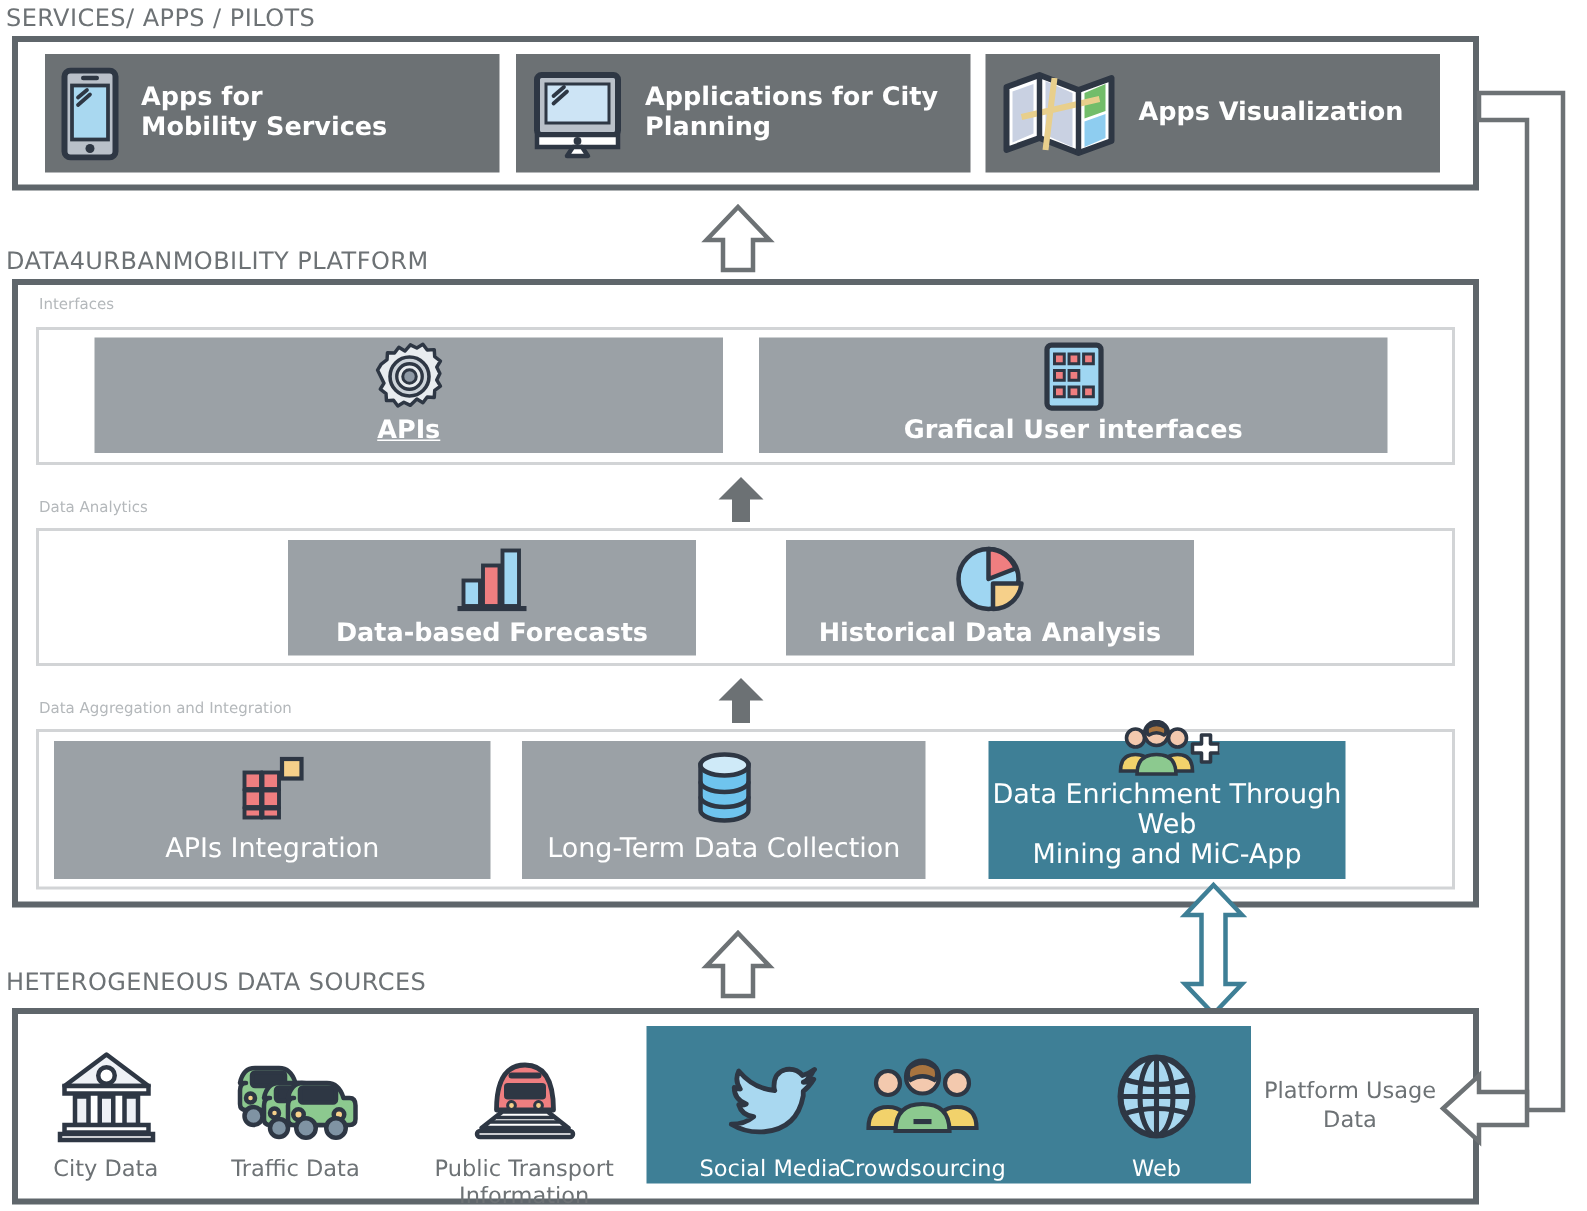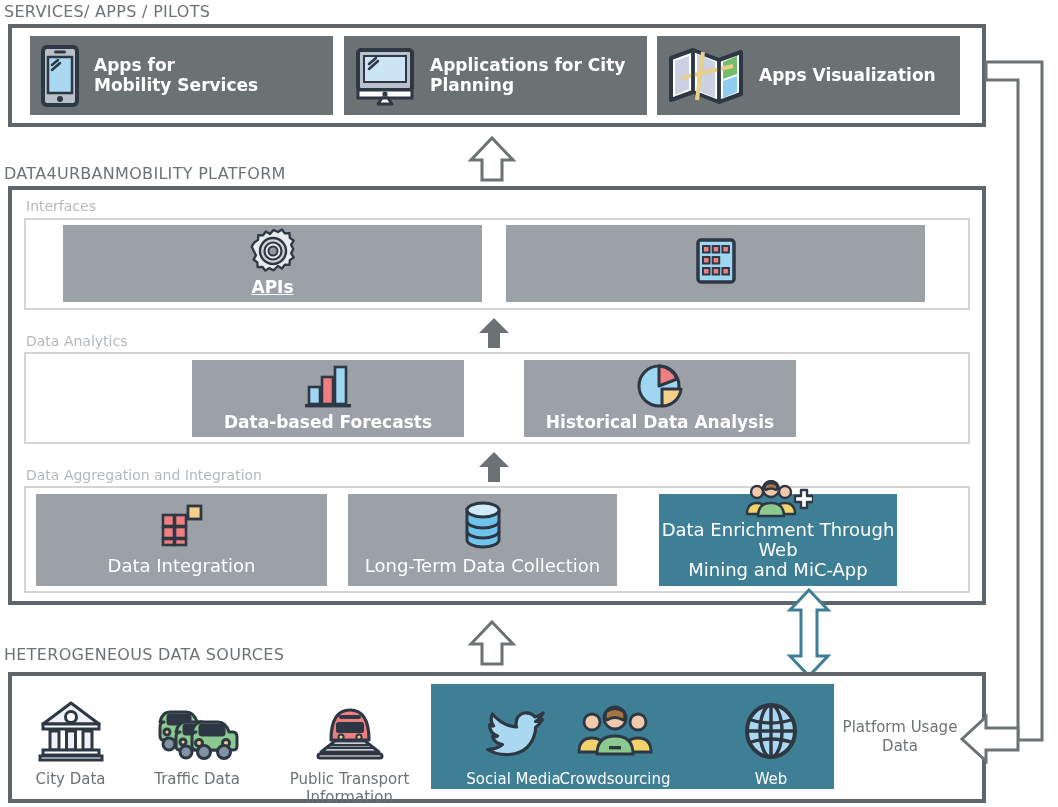--- a/index.html
+++ b/index.html
@@ -7,21 +7,21 @@
     width:1058px;height:807px;position:relative;overflow:hidden;
     font-family:"DejaVu Sans","Liberation Sans",sans-serif;
     color:#6d7275;
   }
   .layer-title{
     position:absolute;font-size:16px;letter-spacing:.3px;color:#6d7275;
     white-space:nowrap;font-weight:400;
   }
   .outerbox{position:absolute;border:4px solid #5f666b;background:#fff;box-sizing:border-box;}
   .subbox{position:absolute;border:2px solid #d2d4d6;background:#fff;box-sizing:border-box;}
-  .sub-label{position:absolute;font-size:14px;color:#b4b8bb;white-space:nowrap;}
+  .sub-label{position:absolute;font-size:10px;color:#b4b8bb;white-space:nowrap;}
   .card{
     position:absolute;box-sizing:border-box;display:flex;flex-direction:column;
     align-items:center;justify-content:flex-end;
     color:#ffffff;text-align:center;
   }
   .card .lbl{font-size:17px;font-weight:700;line-height:1.12;}
   .card.lightlbl .lbl{font-weight:400;font-size:18px;}
   .card .ico{flex:1 1 auto;display:flex;align-items:center;justify-content:center;width:100%;}
   .dark{background:#6c7174;}
   .mid{background:#9ba1a6;}
@@ -128,20 +128,21 @@
           <rect x="17.7" y="8" width="6.5" height="6.5"></rect>
           <rect x="27.4" y="8" width="6.5" height="6.5"></rect>
         <rect x="8" y="19" width="6.5" height="6.5"></rect>
           <rect x="17.7" y="19" width="6.5" height="6.5"></rect>
         <rect x="8" y="30" width="6.5" height="6.5"></rect>
           <rect x="17.7" y="30" width="6.5" height="6.5"></rect>
           <rect x="27.4" y="30" width="6.5" height="6.5"></rect>
       </g>
     </svg>
   </span>
+  <span class="lbl">Grafical User interfaces</span>
 </div>
 
 <svg class="deco" style="left:478px;top:318px;" width="32" height="30" viewBox="0 0 32 30">
   <path class="ar-solid" d="M16 0 L31 15 L22 15 L22 30 L10 30 L10 15 L1 15 Z"></path>
 </svg>
 
 <div class="sub-label" style="left:26px;top:333px;">Data Analytics</div>
 <div class="subbox" style="left:24px;top:352px;width:946px;height:92px;"></div>
 
 <div class="card mid" style="left:192px;top:360px;width:272px;height:77px;padding-bottom:5px;">
@@ -181,21 +182,21 @@
         <rect x="5" y="12" width="11" height="11"></rect>
           <rect x="17" y="12" width="11" height="11"></rect>
         <rect x="5" y="24" width="11" height="11"></rect>
           <rect x="17" y="24" width="11" height="11"></rect>
         <rect x="5" y="36" width="11" height="6"></rect>
           <rect x="17" y="36" width="11" height="6"></rect>
       </g>
       <rect x="30" y="3" width="13" height="13" fill="#f6d08a" stroke="#2e3744" stroke-width="2.8"></rect>
     </svg>
   </span>
-  <span class="lbl">Data Integration</span>
+  <span class="lbl">APIs Integration</span>
 </div>
 
 <div class="card mid lightlbl" style="left:348px;top:494px;width:269px;height:92px;padding-bottom:10px;">
   <span class="ico">
     <svg width="44" height="48" viewBox="0 0 44 48">
       <path d="M6 9 L6 39 A16 7 0 0 0 38 39 L38 9 Z" fill="#6fc4ee" stroke="#2e3744" stroke-width="3"></path>
       <ellipse cx="22" cy="9" rx="16" ry="7" fill="#cfeaf8" stroke="#2e3744" stroke-width="3"></ellipse>
       <path d="M6 20 A16 7 0 0 0 38 20" fill="none" stroke="#2e3744" stroke-width="3"></path>
       <path d="M6 30 A16 7 0 0 0 38 30" fill="none" stroke="#2e3744" stroke-width="3"></path>
     </svg>

